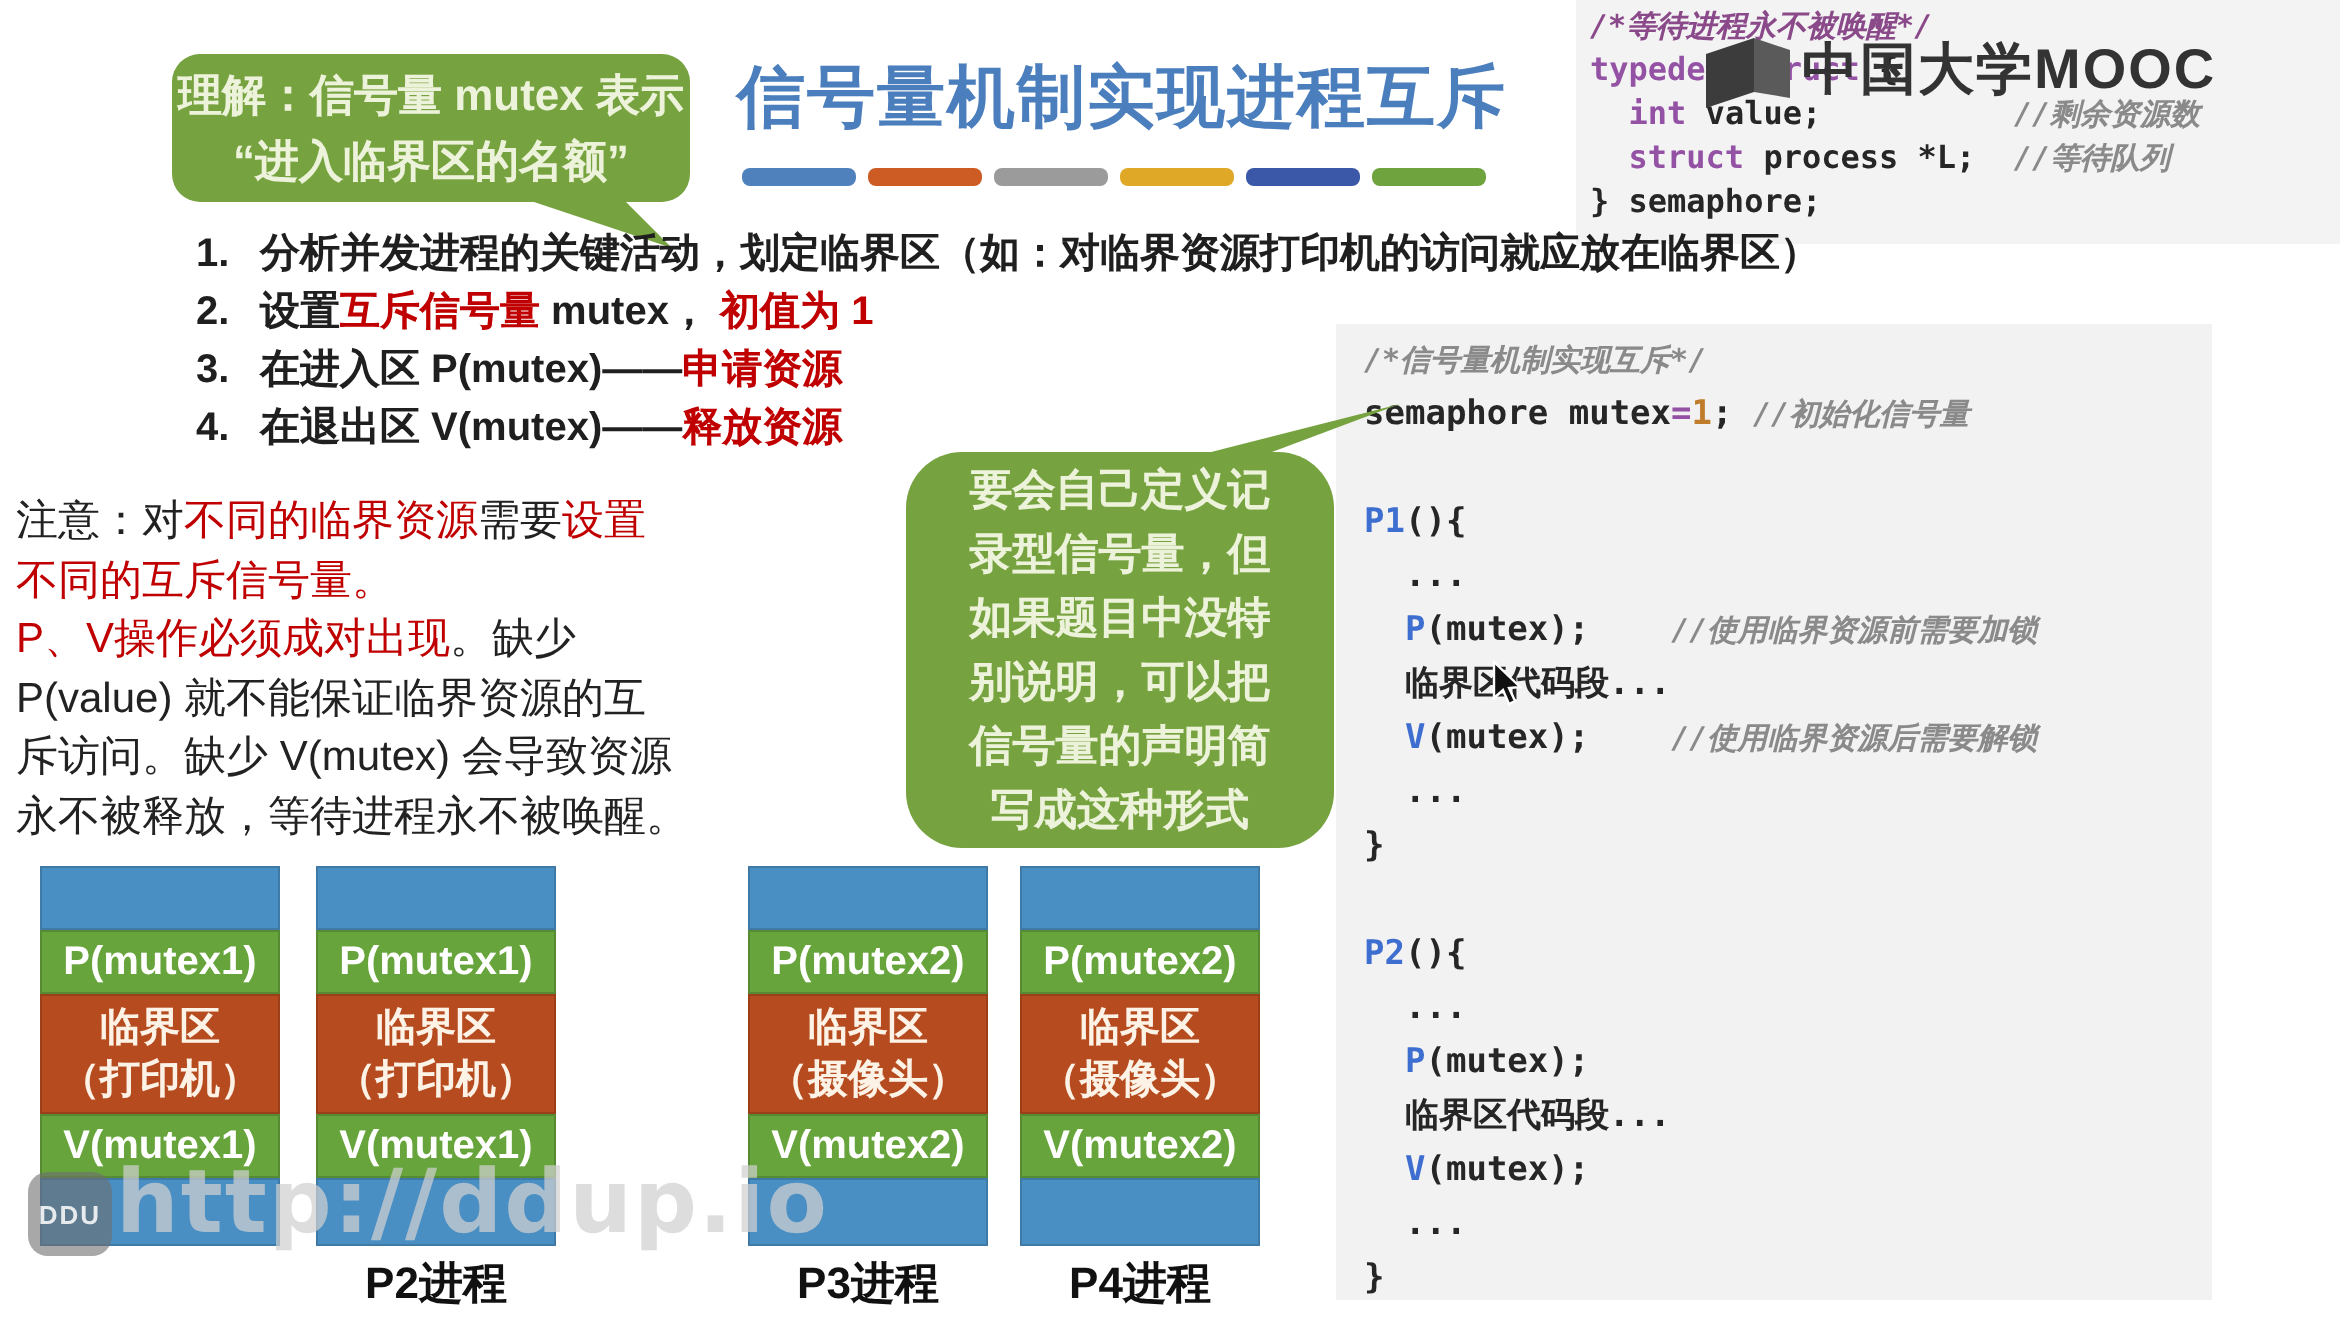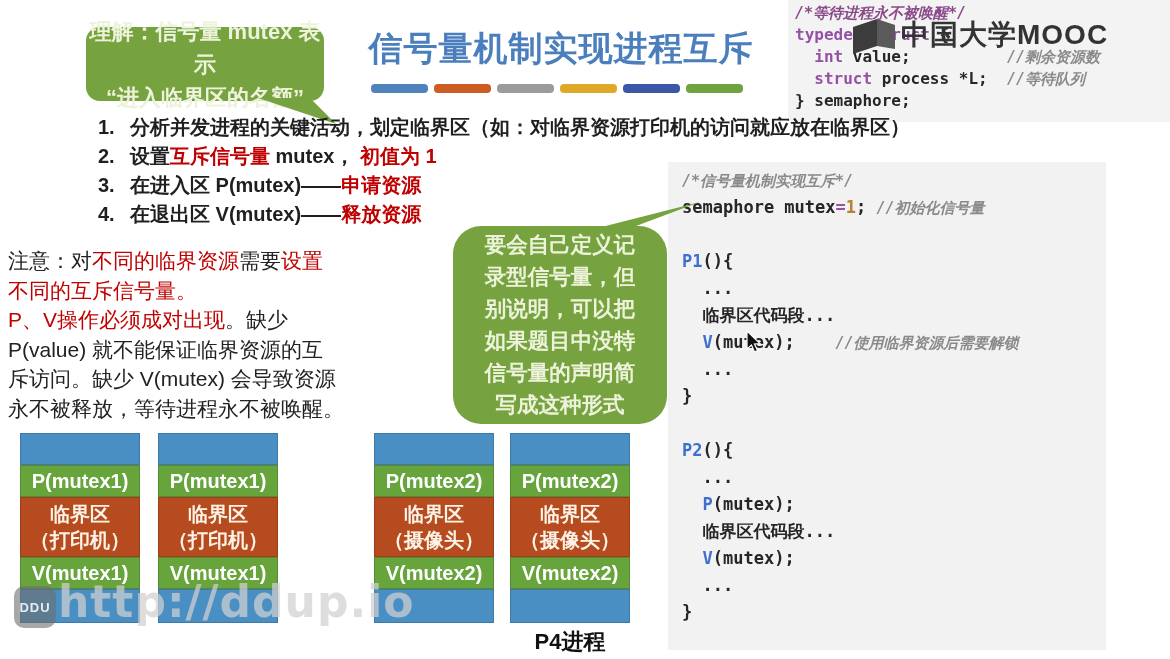--- a/index.html
+++ b/index.html
@@ -17,21 +17,21 @@
   .c-pl{color:#262626;}
   .c-fn{color:#3e6fd0;}
   .c-op{color:#9452a5;}
   .c-num{color:#bf7d2a;}
 
   .mooc{position:absolute;left:851px;top:16px;height:44px;display:flex;align-items:flex-start;z-index:5;}
   .mooc-text{font-size:28px;font-weight:700;color:#333;letter-spacing:1px;margin-left:4px;}
 
   
   .bubble{background:#76a23f;color:#edf3da;font-weight:700;text-align:center;border-radius:14px;}
-  .bubble1{position:absolute;left:86px;top:27px;width:238px;height:74px;font-size:22px;line-height:33px;
+  .bubble1{position:absolute;left:86px;top:27px;width:259px;height:74px;font-size:22px;line-height:33px;
            display:flex;flex-direction:column;justify-content:center;}
   .tail1{position:absolute;left:252px;top:98px;}
   .bubble2{position:absolute;left:453px;top:226px;width:214px;height:198px;font-size:21.5px;line-height:32px;
            border-radius:28px;display:flex;flex-direction:column;justify-content:center;z-index:6;}
   .tail2{position:absolute;left:574px;top:200px;z-index:6;}
 
   
   .title{position:absolute;left:366px;top:26px;width:390px;text-align:center;
          font-size:34px;font-weight:700;color:#4a7ebc;letter-spacing:1px;}
   .bars{position:absolute;left:371px;top:84px;display:flex;gap:6px;}
@@ -147,39 +147,40 @@
     <span>永不被释放，等待进程永不被唤醒。</span>
   </div>
 
   <div class="panel"></div>
   <div class="codemain">
     <div class="ln"><span class="c-cmt">/*信号量机制实现互斥*/</span></div>
     <div class="ln"><span class="c-pl">semaphore mutex</span><span class="c-op">=</span><span class="c-num">1</span><span class="c-pl">; </span><span class="c-cmt">//初始化信号量</span></div>
     <div class="ln"></div>
     <div class="ln"><span class="c-fn">P1</span><span class="c-pl">(){</span></div>
     <div class="ln"><span class="c-pl">  ...</span></div>
+    <div class="ln"><span class="c-pl">  </span><span class="c-fn">P</span><span class="c-pl">(mutex);    </span><span class="c-cmt">//使用临界资源前需要加锁</span></div>
     <div class="ln"><span class="c-pl">  临界区代码段...</span></div>
     <div class="ln"><span class="c-pl">  </span><span class="c-fn">V</span><span class="c-pl">(mutex);    </span><span class="c-cmt">//使用临界资源后需要解锁</span></div>
     <div class="ln"><span class="c-pl">  ...</span></div>
     <div class="ln"><span class="c-pl">}</span></div>
     <div class="ln"></div>
     <div class="ln"><span class="c-fn">P2</span><span class="c-pl">(){</span></div>
     <div class="ln"><span class="c-pl">  ...</span></div>
     <div class="ln"><span class="c-pl">  </span><span class="c-fn">P</span><span class="c-pl">(mutex);    </span></div>
     <div class="ln"><span class="c-pl">  临界区代码段...</span></div>
     <div class="ln"><span class="c-pl">  </span><span class="c-fn">V</span><span class="c-pl">(mutex);    </span></div>
     <div class="ln"><span class="c-pl">  ...</span></div>
     <div class="ln"><span class="c-pl">}</span></div>
   </div>
 
   <div class="bubble bubble2">
     <span>要会自己定义记</span>
     <span>录型信号量，但</span>
+    <span>如果题目中没特</span>
     <span>别说明，可以把</span>
-    <span>如果题目中没特</span>
     <span>信号量的声明简</span>
     <span>写成这种形式</span>
   </div>
   <div class="tail2">
     <svg width="130" height="34" viewBox="0 0 130 34">
         <polygon points="8,32 62,26 126,2" fill="#76a23f"></polygon>
       </svg>
   </div>
 
   <div class="proc" style="left:20px">
@@ -196,31 +197,33 @@
   <div class="proc" style="left:158px">
     <div class="pb blue"></div>
     <div class="pb green">P(mutex1)</div>
     <div class="pb redb">
       <span>临界区</span>
       <span>（打印机）</span>
     </div>
     <div class="pb green">V(mutex1)</div>
     <div class="pb blue2"></div>
   </div>
+  <div class="proc-label" style="left:158px">P2进程</div>
 
   <div class="proc" style="left:374px">
     <div class="pb blue"></div>
     <div class="pb green">P(mutex2)</div>
     <div class="pb redb">
       <span>临界区</span>
       <span>（摄像头）</span>
     </div>
     <div class="pb green">V(mutex2)</div>
     <div class="pb blue2"></div>
   </div>
+  <div class="proc-label" style="left:374px">P3进程</div>
 
   <div class="proc" style="left:510px">
     <div class="pb blue"></div>
     <div class="pb green">P(mutex2)</div>
     <div class="pb redb">
       <span>临界区</span>
       <span>（摄像头）</span>
     </div>
     <div class="pb green">V(mutex2)</div>
     <div class="pb blue2"></div>

